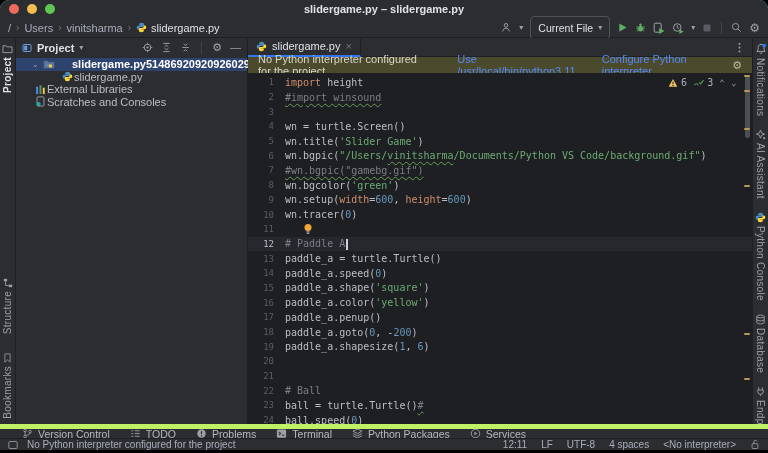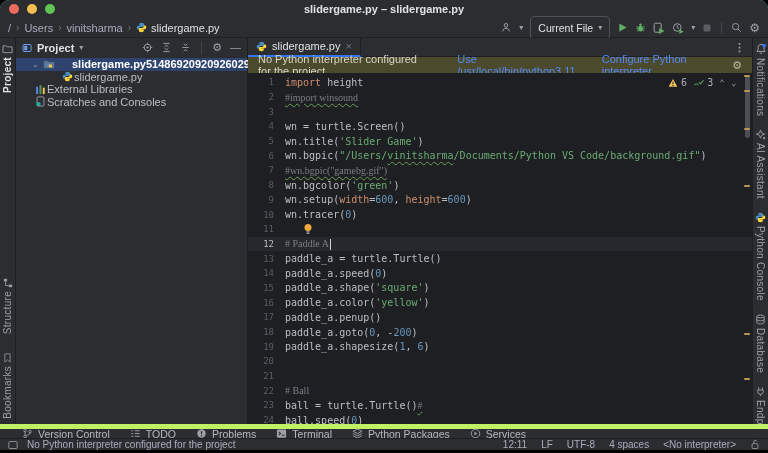--- a/index.html
+++ b/index.html
@@ -66,21 +66,21 @@
   .banner-gear { margin-left:auto; }
 
   .codearea { position:relative; flex:1; overflow:hidden; background:#1E1F22; font-family:"DejaVu Sans Mono", monospace; }
   .lines { position:absolute; top:2px; left:0; right:0; }
   .code-line { position:relative; height:14.7px; display:flex; align-items:center; font-size:10px; white-space:pre; }
   .code-line.current { background:#26282E; }
   .ln { width:26px; flex:none; text-align:right; color:#5A5D63; font-size:9px; }
   .code-line.current .ln { color:#BCBEC4; }
   .code-text { margin-left:11px; }
   .tk-kw { color:#CF8E6D; } .tk-str { color:#6AAB73; } .tk-num { color:#6897BB; }
-  .tk-com { color:#7A7E85;font-family:Liberation Serif, serif; } .tk-pl { color:#BCBEC4; } .tk-prm { color:#CF8E6D; }
+  .tk-com { color:#7A7E85; } .tk-pl { color:#BCBEC4; } .tk-prm { color:#CF8E6D; }
   .wavy { text-decoration:underline; text-decoration-style:wavy; text-decoration-color:#679E5A; text-decoration-thickness:1px; text-underline-offset:2px; }
   .caret { display:inline-block; width:1.5px; height:11px; background:#CED0D6; vertical-align:middle; margin-left:1px; }
   .bulb { position:absolute; left:55px; top:1px; line-height:0; }
 
   .inspect { position:absolute; top:4px; right:16px; display:flex; align-items:center; gap:6px; font-size:10px; color:#A8ADBD; }
   .inspect .cnt { margin-left:-3px; }
   .stripe { position:absolute; top:0; right:0; width:10px; bottom:0; }
   .stripe-tick { position:absolute; left:2px; width:6px; height:2px; background:#BA9752; border-radius:1px; }
   .scroll-thumb { position:absolute; right:2px; width:5px; border-radius:3px; background:#4B4E55; }
 

